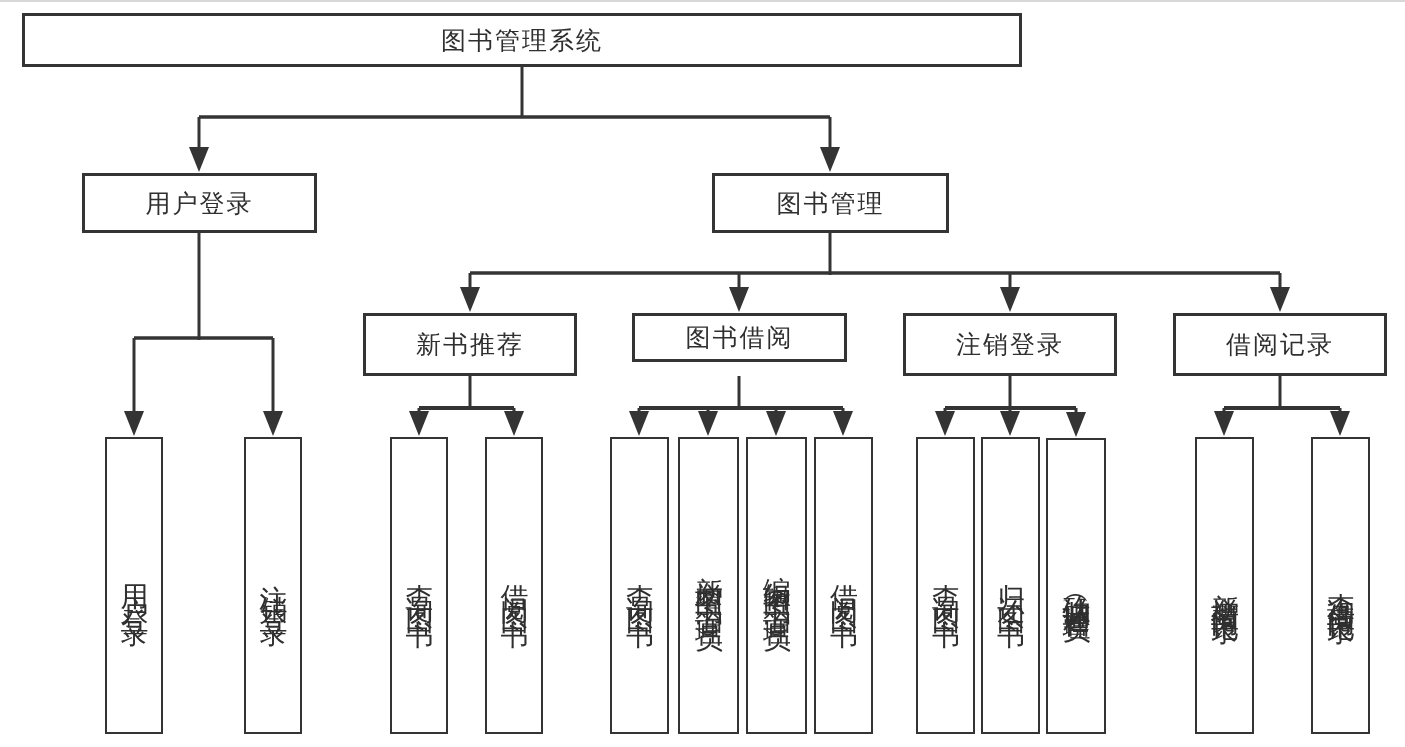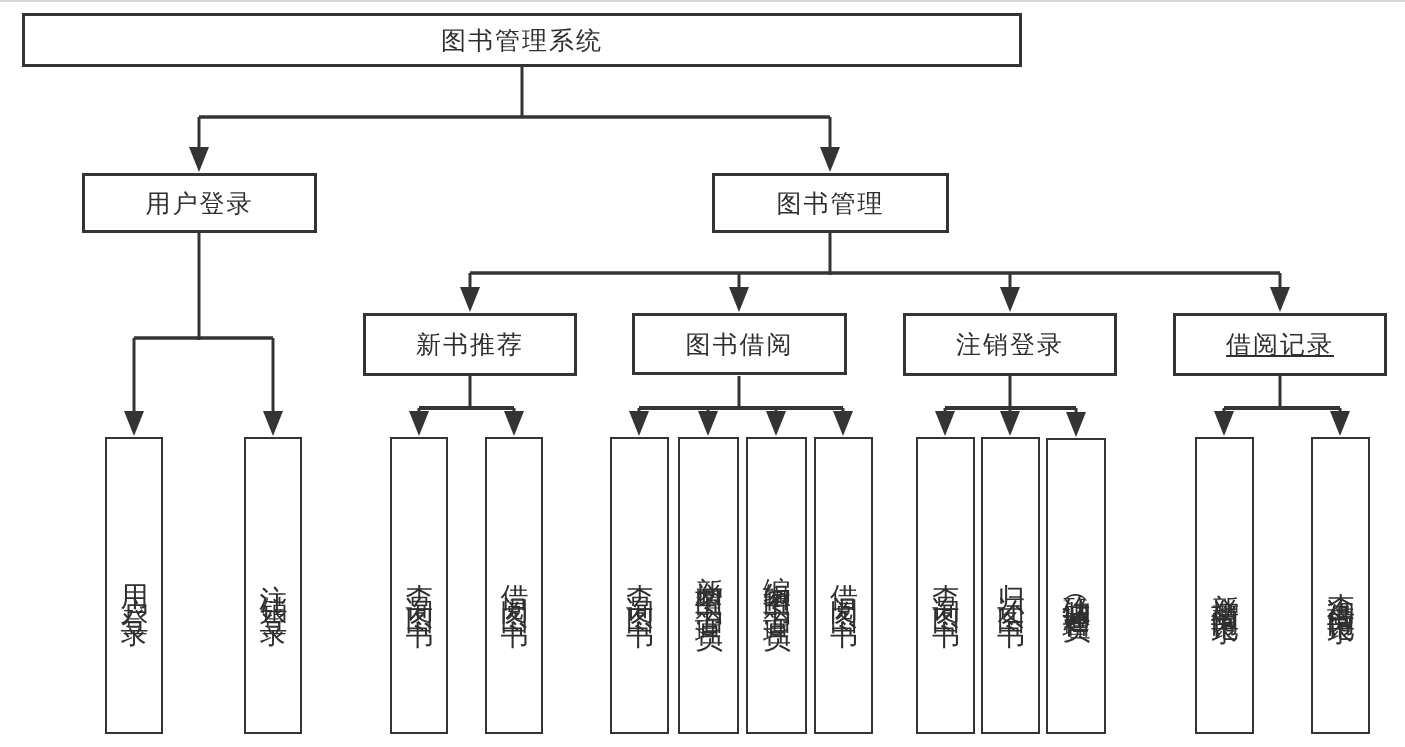--- a/index.html
+++ b/index.html
@@ -122,27 +122,27 @@
   <div class="node h-node" style="left:82px; top:173px; width:235px; height:60px;">
     <span>用户登录</span>
   </div>
   <div class="node h-node" style="left:712px; top:173px; width:237px; height:60px;">
     <span>图书管理</span>
   </div>
 
   <div class="node h-node" style="left:363px; top:313px; width:214px; height:63px;">
     <span>新书推荐</span>
   </div>
-  <div class="node h-node" style="left:632px; top:313px; width:215px; height:62px;">
+  <div class="node h-node" style="left:632px; top:313px; width:215px; height:49px;">
     <span>图书借阅</span>
   </div>
   <div class="node h-node" style="left:903px; top:313px; width:214px; height:63px;">
     <span>注销登录</span>
   </div>
-  <div class="node h-node" style="left:1173px; top:313px; width:214px; height:63px;text-decoration:underline;">
+  <div class="node h-node" style="left:1173px; top:313px; width:214px; height:63px;">
     <span>借阅记录</span>
   </div>
 
   <div class="node v-node" style="left:105px; top:437px; width:58px; height:297px;">
     <span class="vtext v4">用户登录</span>
   </div>
   <div class="node v-node" style="left:244px; top:437px; width:58px; height:297px;">
     <span class="vtext v4">注销登录</span>
   </div>
 

